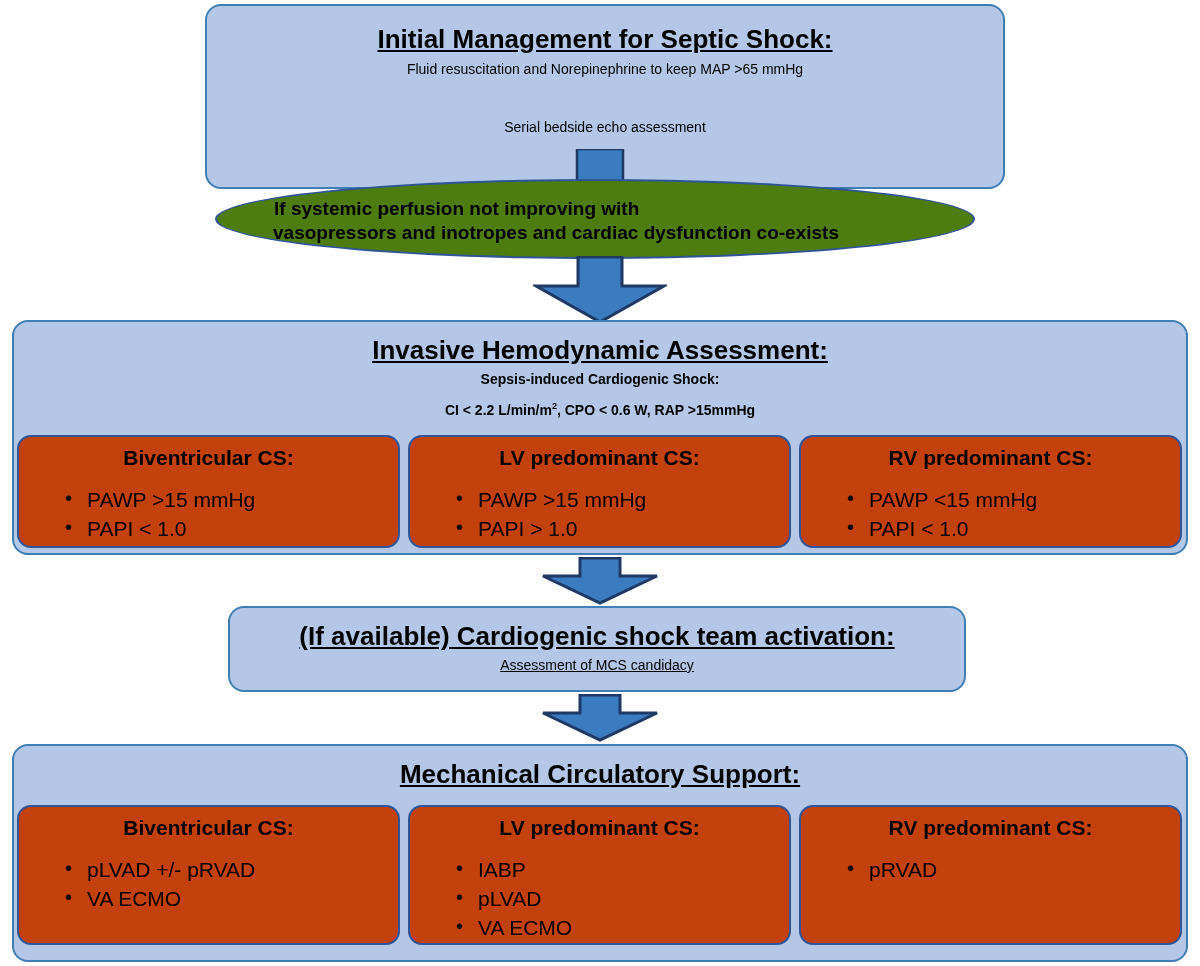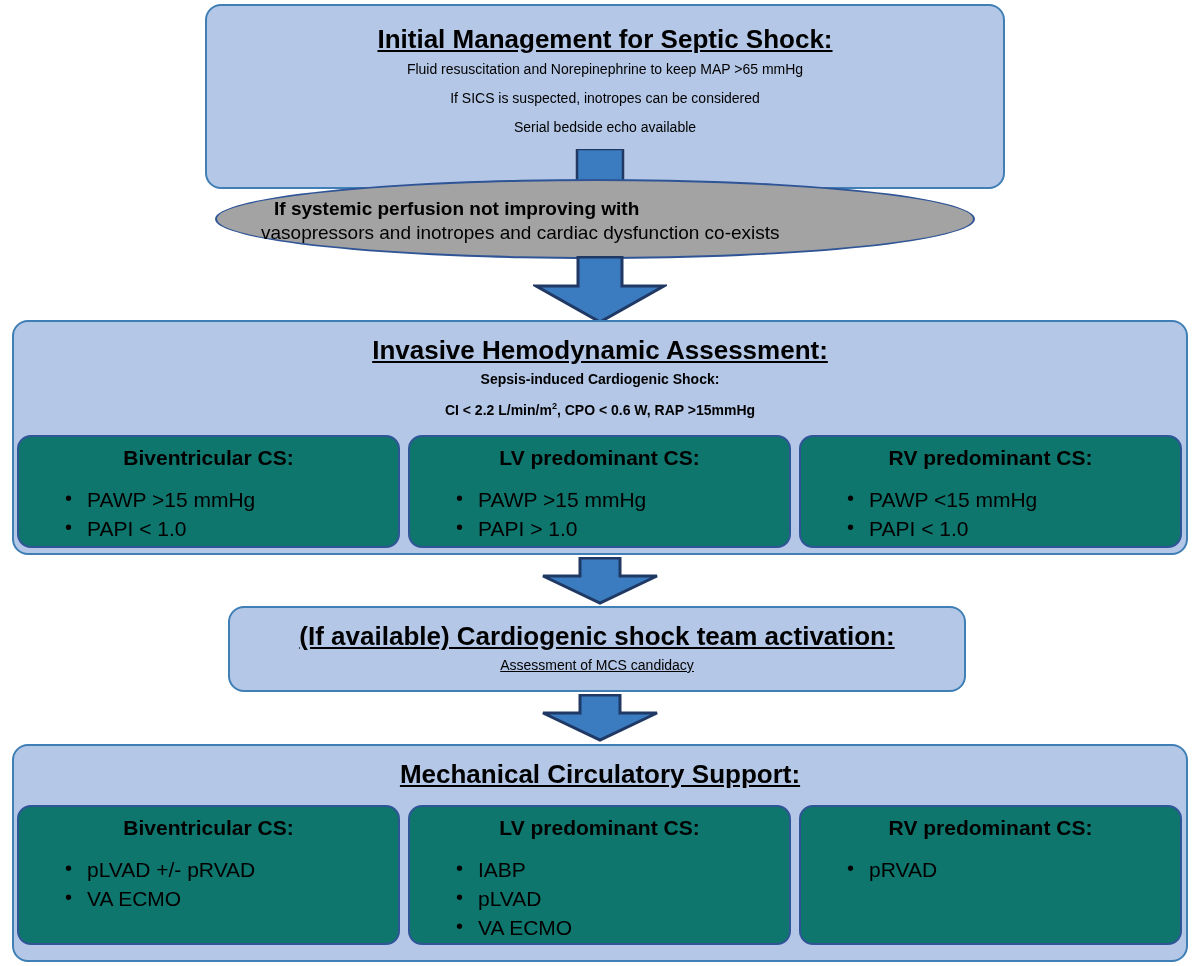--- a/index.html
+++ b/index.html
@@ -22,28 +22,28 @@
   
   .boxOuter {
     position: absolute;
     background: #b4c7e7;
     border: 2.5px solid #3f7fb5;
     border-radius: 16px;
     box-sizing: border-box;
   }
   .boxInner {
     position: absolute;
-    background: #0f766e;
+    background: #c2410c;
     border: 2.5px solid #2f5597;
     border-radius: 14px;
     box-sizing: border-box;
   }
   .ellipse {
     position: absolute;
-    background: #a3a3a3;
+    background: #4d7c0f;
     border: 2.5px solid #2f5597;
     border-radius: 50%;
     box-sizing: border-box;
   }
 
   
   .title-u {
     font-weight: bold;
     text-decoration: underline;
     text-align: center;
@@ -105,33 +105,32 @@
   sup.sup { font-size: 0.65em; vertical-align: super; }
 </style>
 </head>
 <body>
 
 <div id="page">
 
   <div class="boxOuter" style="left:205px; top:4px; width:800px; height:185px;">
     <div class="centerwrap title-u hdr-28" style="top:18px;">Initial Management for Septic Shock:</div>
     <div class="centerwrap plain-c body-22" style="top:55px;">Fluid resuscitation and Norepinephrine to keep MAP &gt;65 mmHg</div>
-    <div class="centerwrap plain-c body-22" style="top:84px;">If SICS is suspected, inotropes can be considered</div>
-    <div class="centerwrap plain-c body-22" style="top:113px;">Serial bedside echo available</div>
+    <div class="centerwrap plain-c body-22" style="top:113px;">Serial bedside echo assessment</div>
   </div>
 
   <div class="arrow" style="left:575px; top:149px; width:50px; height:40px;">
     <svg width="50" height="40" viewBox="0 0 50 40">
       <rect x="2" y="0" width="46" height="38" fill="#3b7bbf" stroke="#1f3864" stroke-width="2.5"></rect>
     </svg>
   </div>
 
   <div class="ellipse" style="left:215px; top:179px; width:760px; height:80px;">
     <div class="" style="position:absolute; left:57px; top:17px; font-size:19px; font-weight:bold; white-space:nowrap;">If systemic perfusion not improving with</div>
-    <div class="" style="position:absolute; left:44px; top:41px; font-size:19px; font-weight:normal; white-space:nowrap;">vasopressors and inotropes and cardiac dysfunction co-exists</div>
+    <div class="" style="position:absolute; left:56px; top:41px; font-size:19px; font-weight:bold; white-space:nowrap;">vasopressors and inotropes and cardiac dysfunction co-exists</div>
   </div>
 
   <div class="arrow" style="left:533px; top:256px; width:134px; height:68px;">
     <svg width="134" height="68" viewBox="0 0 134 68">
       <polygon points="45,1 89,1 89,30 131,30 67,66 3,30 45,30" fill="#3b7bbf" stroke="#1f3864" stroke-width="3" stroke-linejoin="miter"></polygon>
     </svg>
   </div>
 
   <div class="boxOuter" style="left:12px; top:320px; width:1176px; height:235px;">
 

